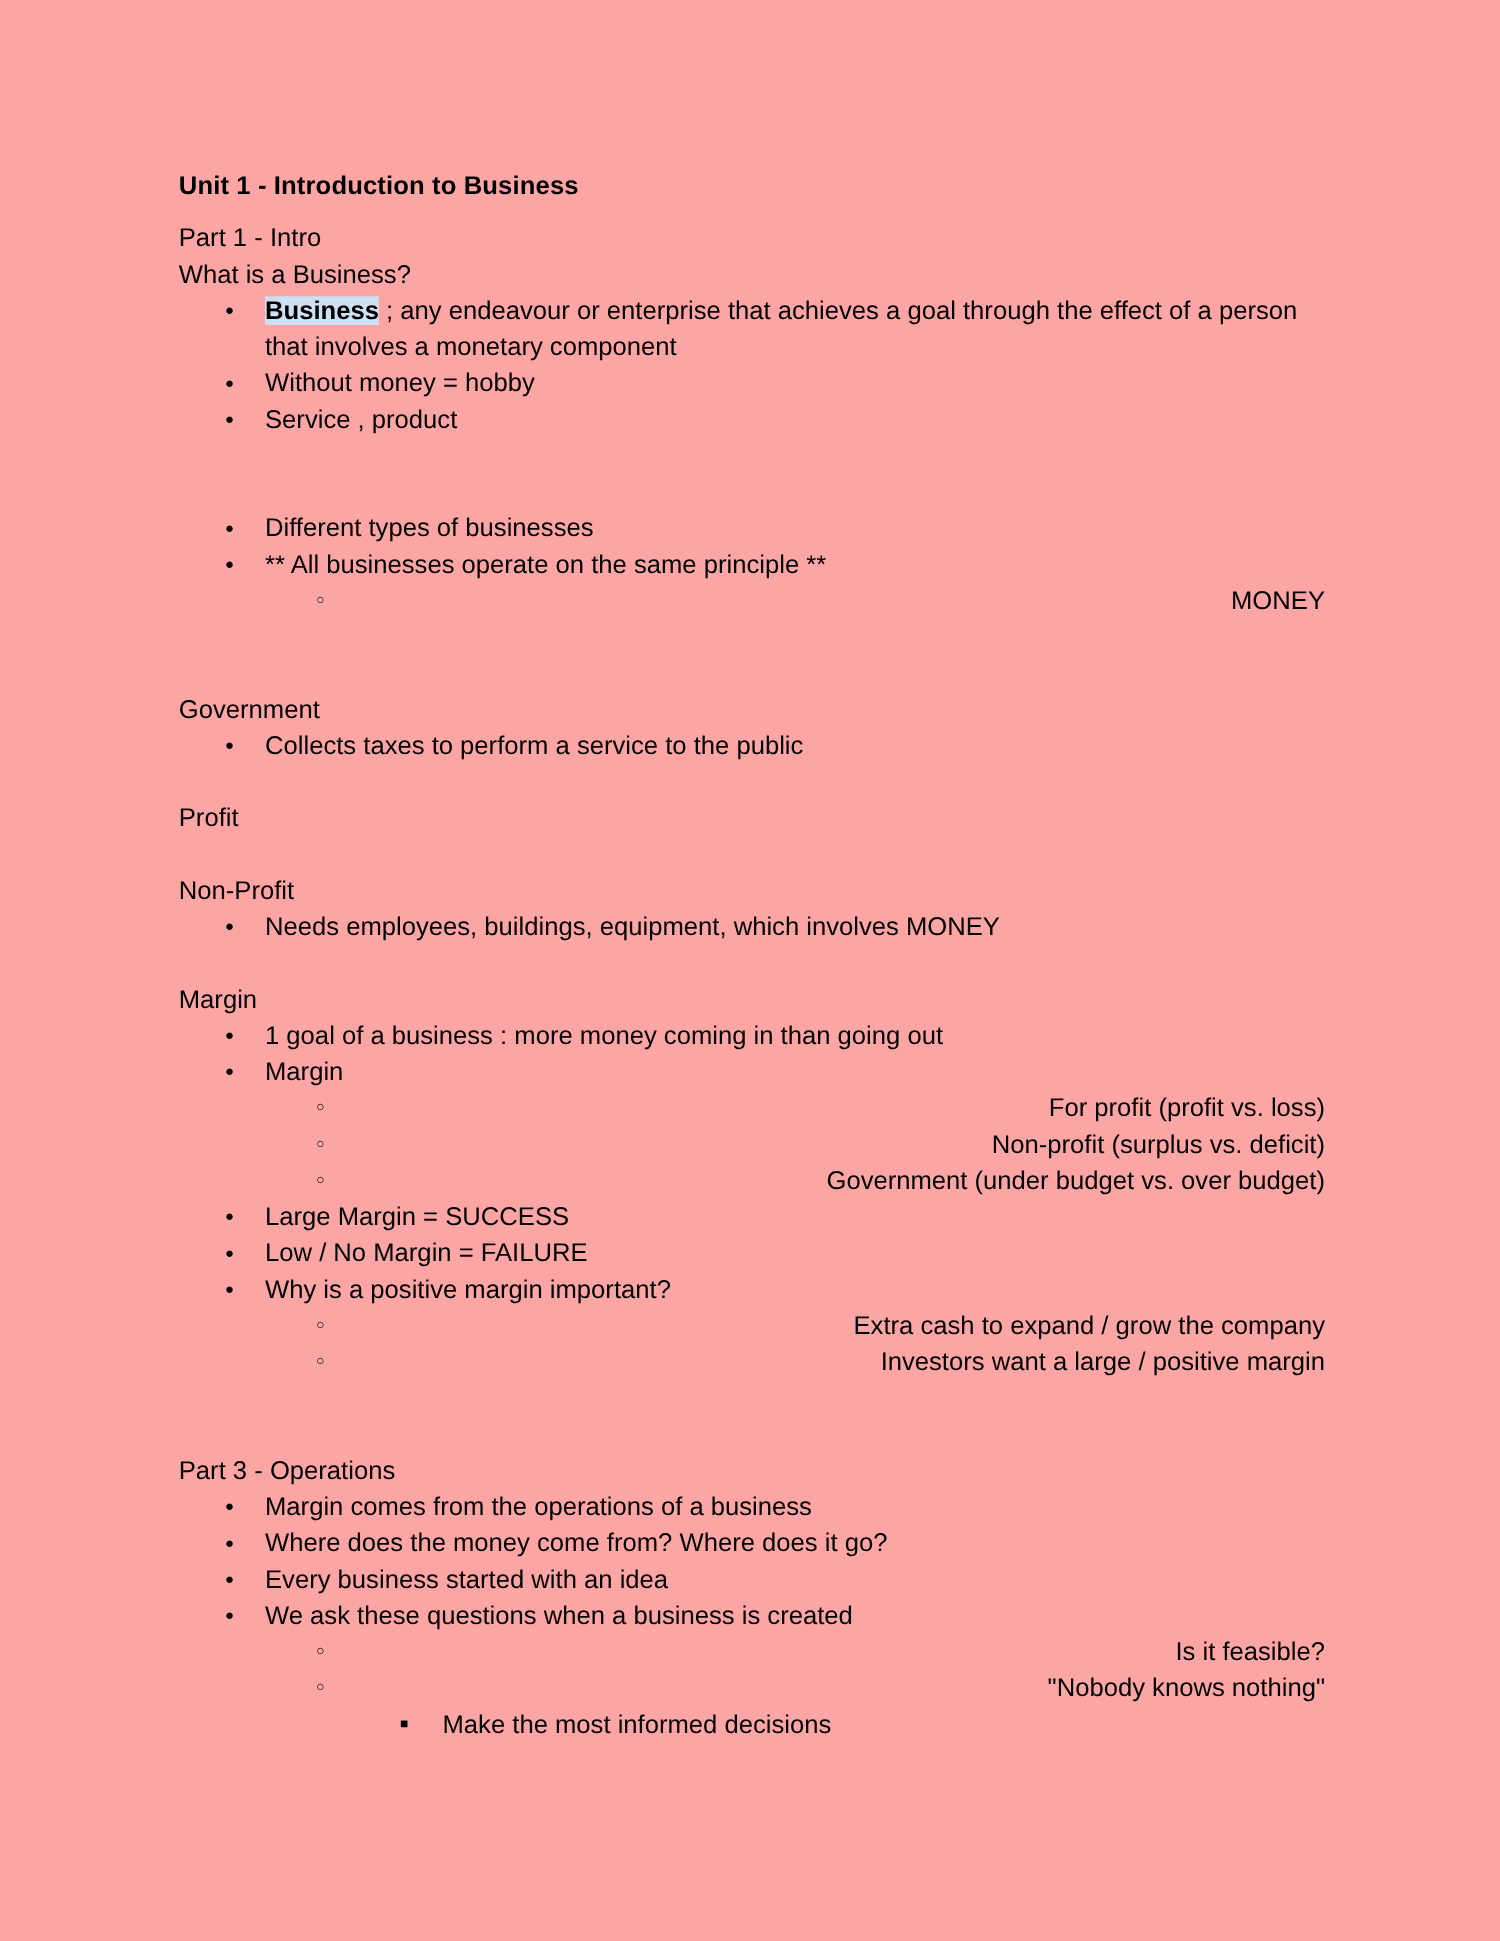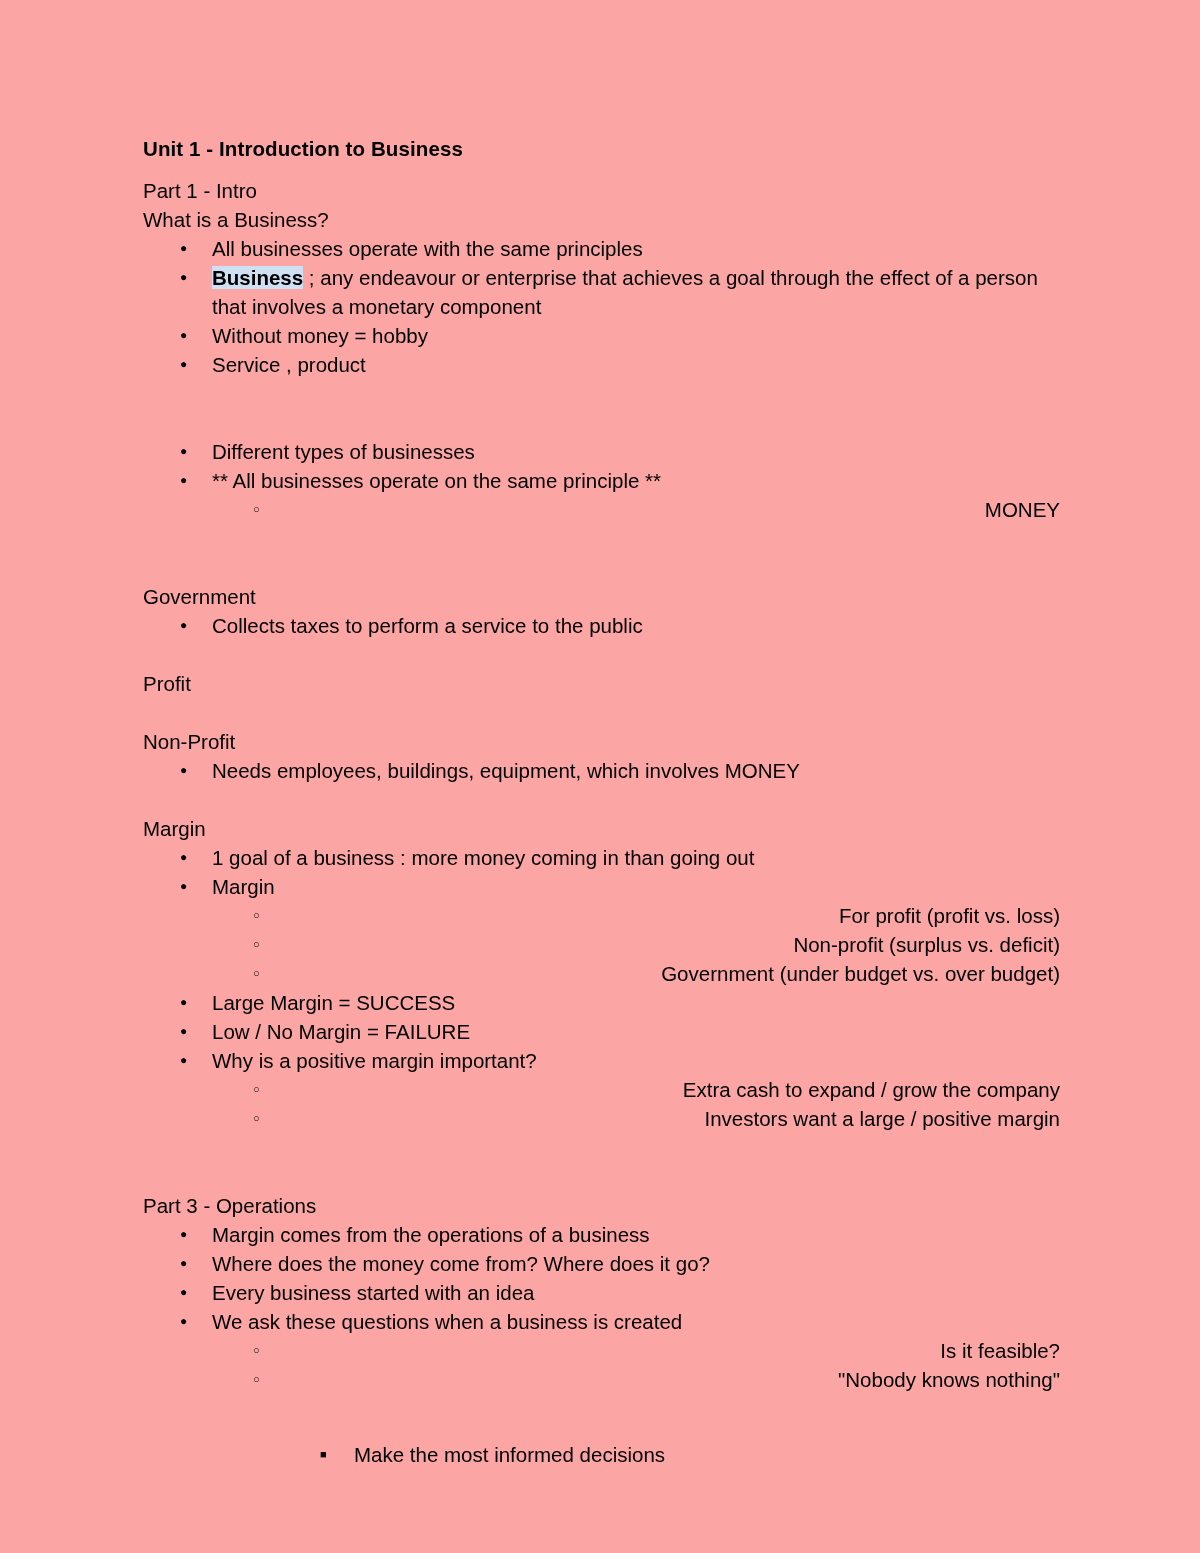--- a/index.html
+++ b/index.html
@@ -74,21 +74,20 @@
     content: "\25CB";
     position: absolute;
     left: 110px;
     top: 0;
     font-size: 11px;
     line-height: 29px;
   }
   
   li.l3 {
     padding-left: 211px;
-    margin-top: 46px;
   }
   li.l3::before {
     content: "\25A0";
     position: absolute;
     left: 177px;
     top: 0;
     font-size: 11px;
     line-height: 29px;
   }
   .item-text {
@@ -106,23 +105,20 @@
 <body>
 
 <div class="page">
 
   <h1 class="doc-title">Unit 1 - Introduction to Business</h1>
 
   <p class="para">Part 1 - Intro</p>
   <p class="para">What is a Business?</p>
 
   <ul class="lvl">
-    <li class="item l1">
-      <span class="item-text">All businesses operate with the same principles</span>
-    </li>
     <li class="item l1 wrap-l1">
       <span class="hl">Business</span><span class="item-text"> ; any endeavour or enterprise that achieves a goal through the effect of a person that involves a monetary component</span>
     </li>
     <li class="item l1">
       <span class="item-text">Without money = hobby</span>
     </li>
     <li class="item l1">
       <span class="item-text">Service , product</span>
     </li>
   </ul>

